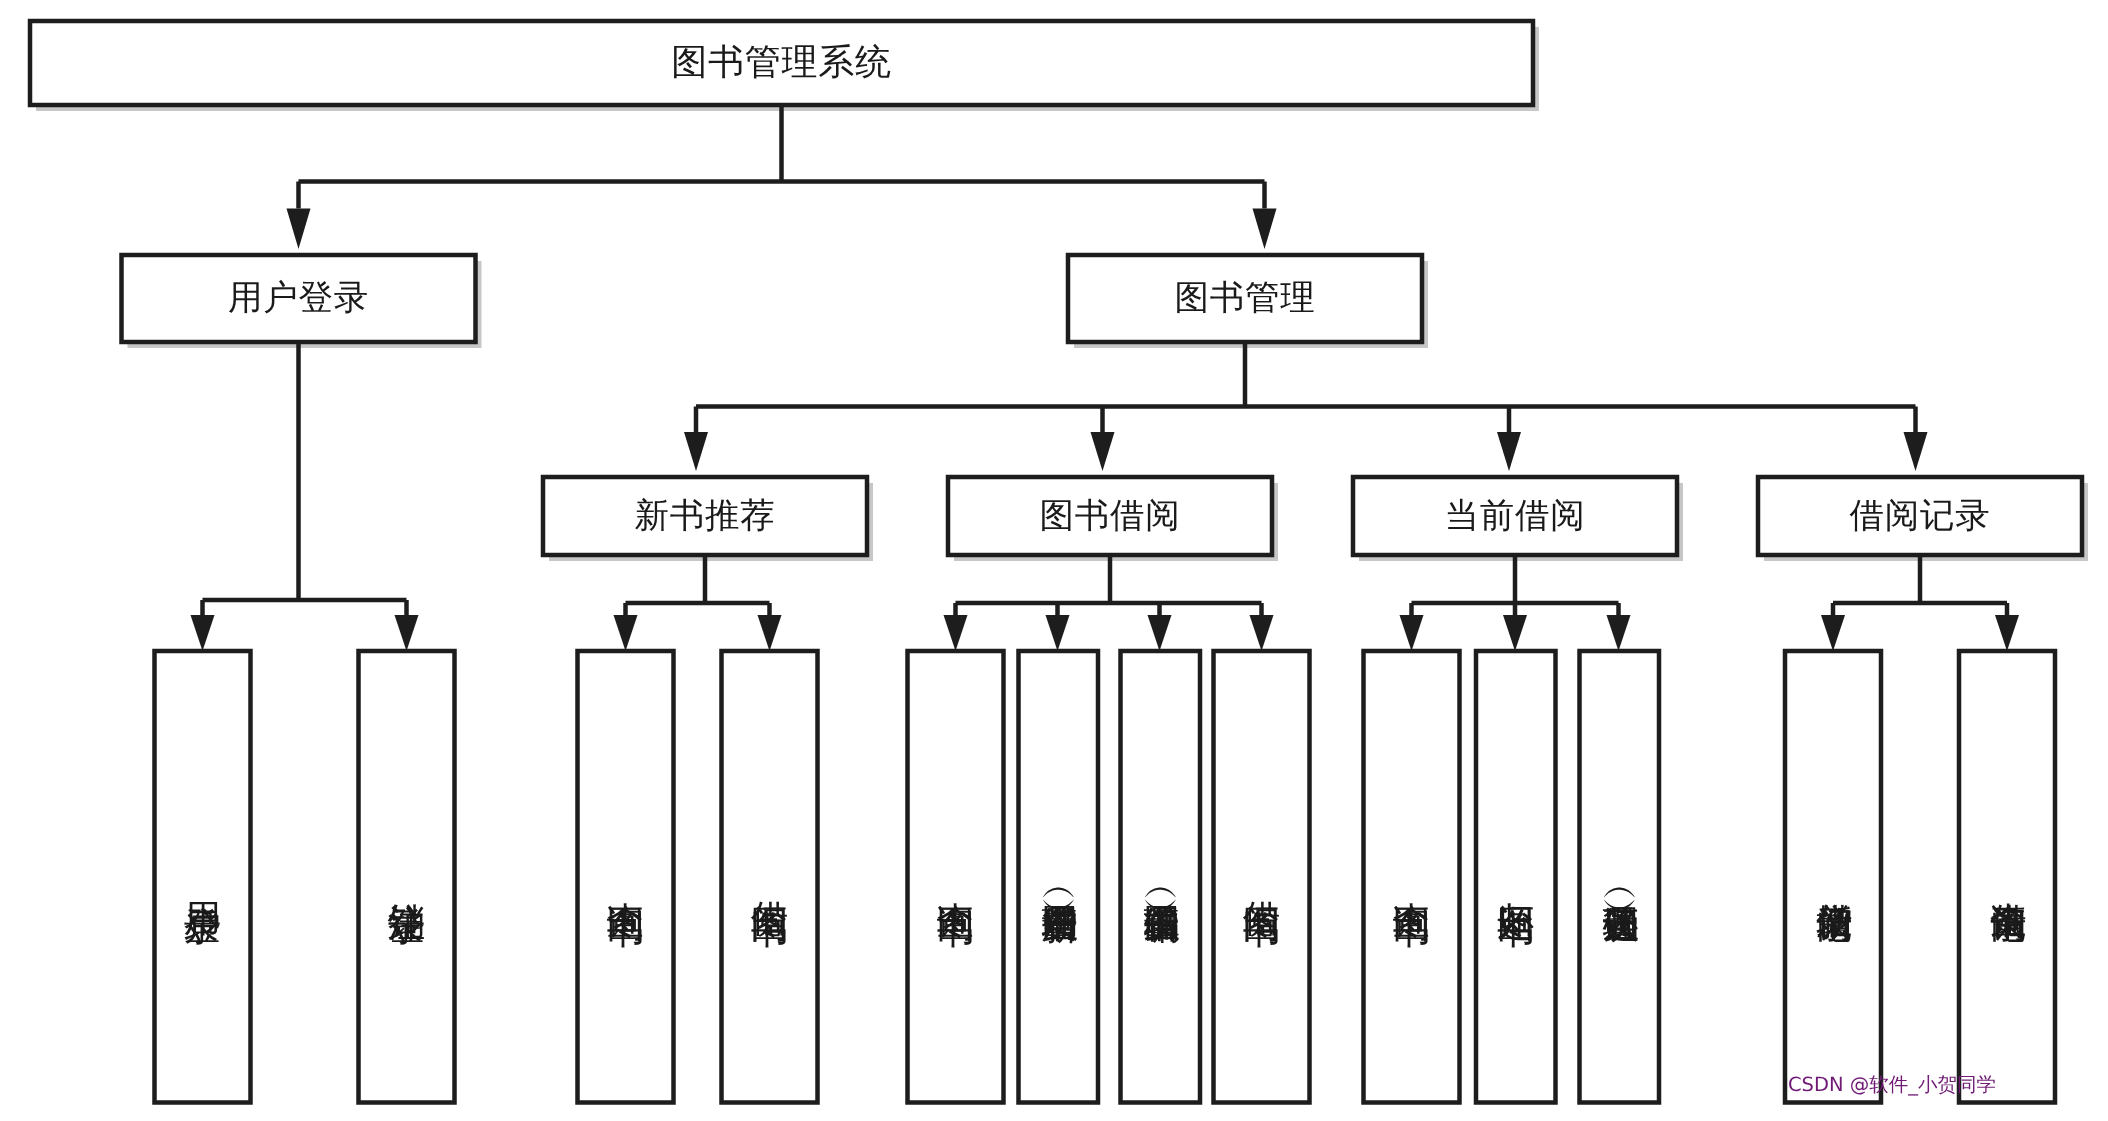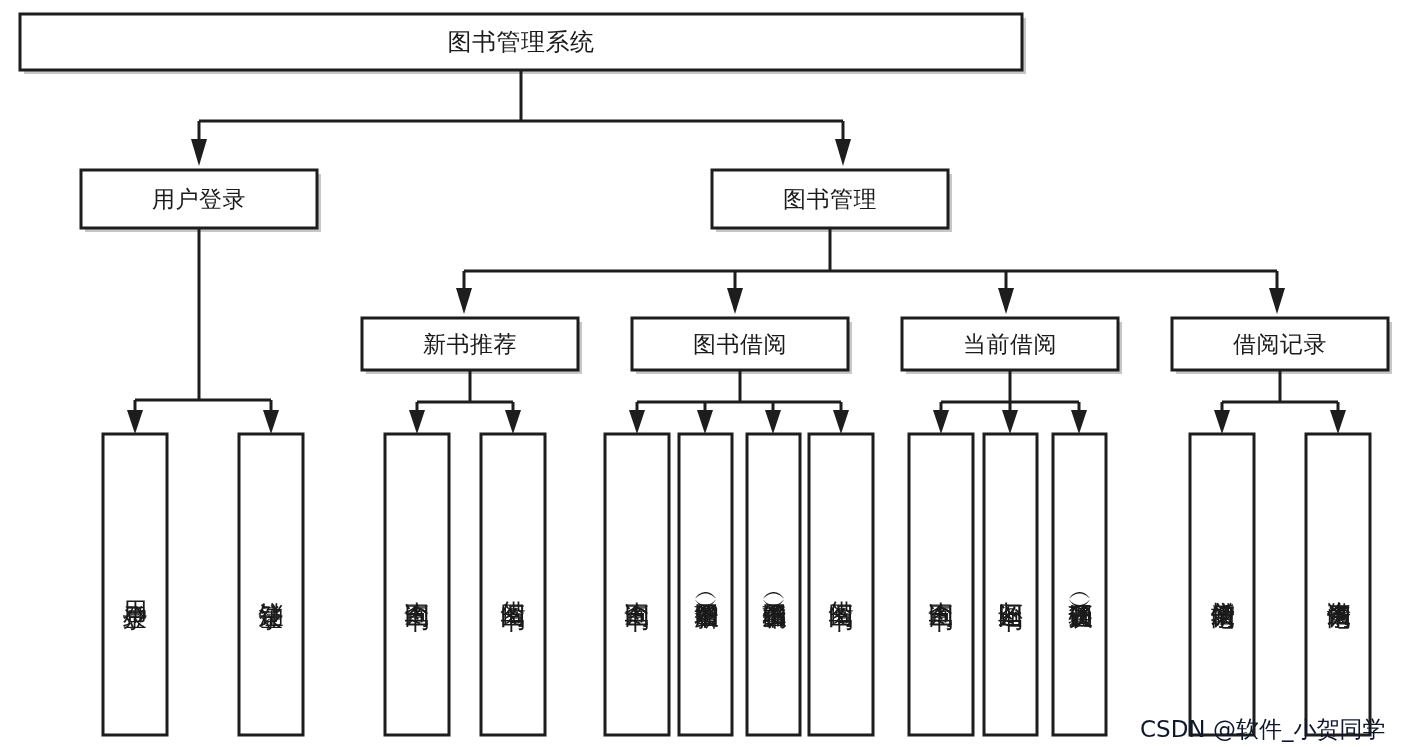--- a/index.html
+++ b/index.html
@@ -67,25 +67,25 @@
     font-family: "DejaVu Sans", "Liberation Sans", sans-serif;
     font-size: 25px;
     line-height: 1.08;
     color: #1a1a1a;
     letter-spacing: 2px;
     white-space: nowrap;
     pointer-events: none;
   }
   .wm-overlay {
     position: absolute;
-    left: 1140px;
+    left: 1192px;
     top: 714px;
     font-family: "DejaVu Sans", "Liberation Sans", sans-serif;
-    font-size: 23px;
-    color: #0f172a;
+    font-size: 13px;
+    color: #701a75;
     white-space: nowrap;
     pointer-events: none;
   }
 </style>
 </head>
 <body>
 
 <div id="diagram-root">
 
   <svg id="flow-svg" viewBox="0 0 1405 747" xmlns="http://www.w3.org/2000/svg">

